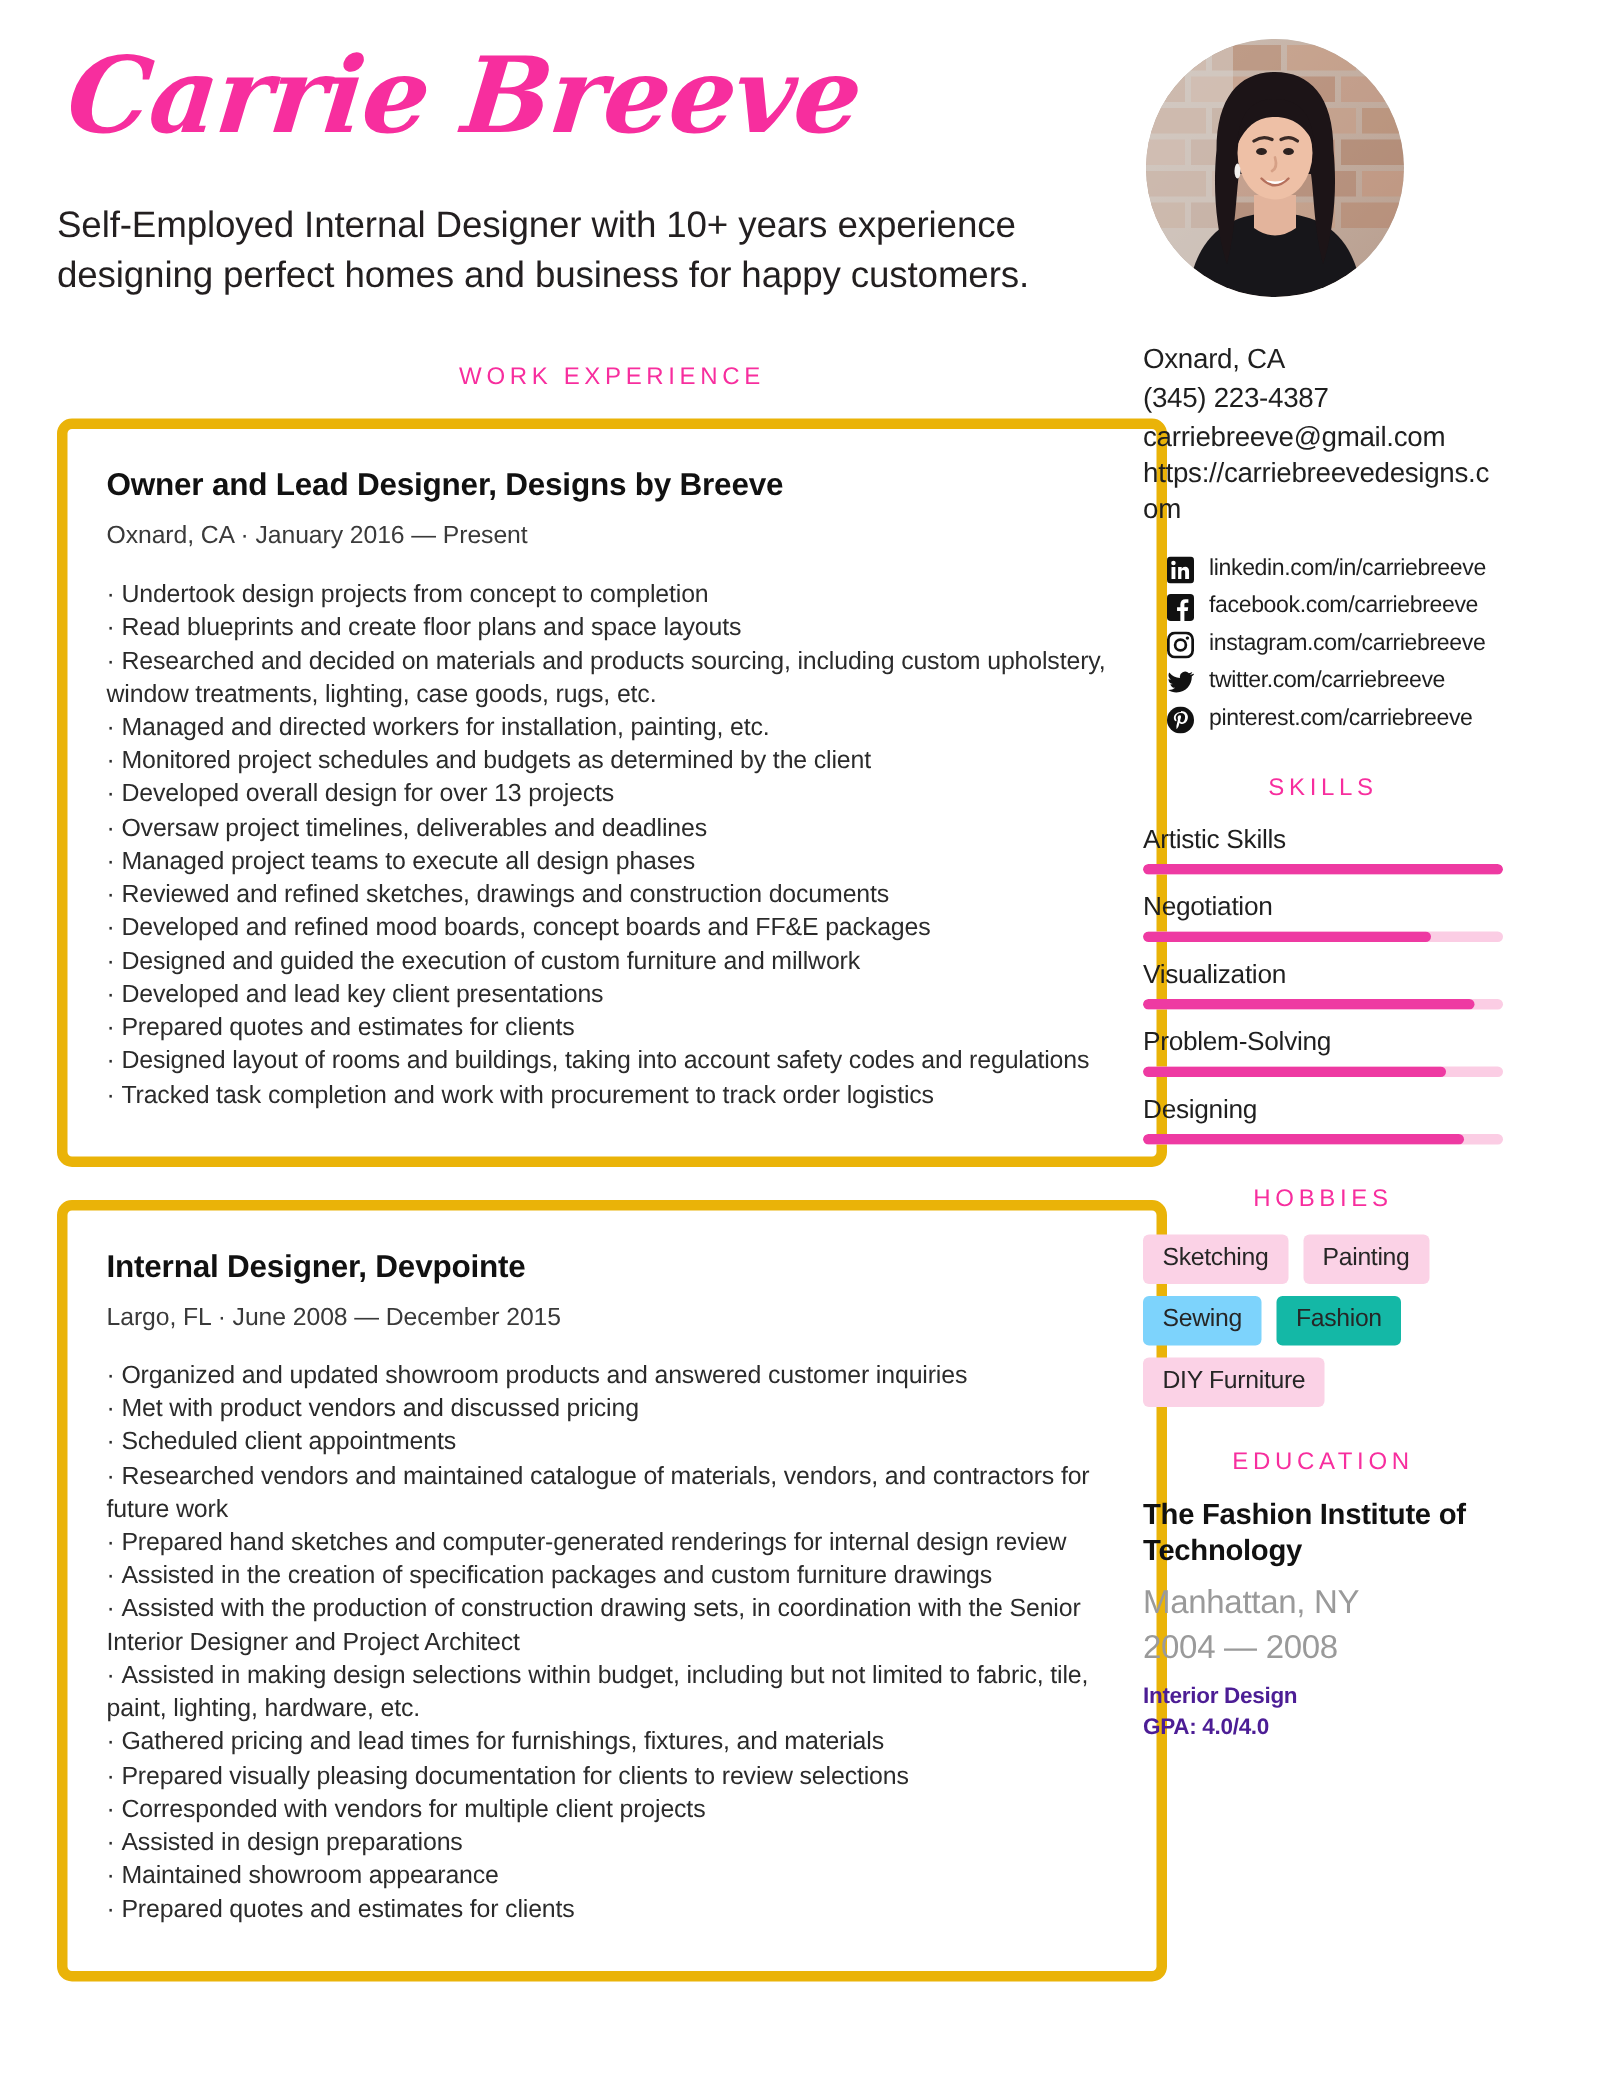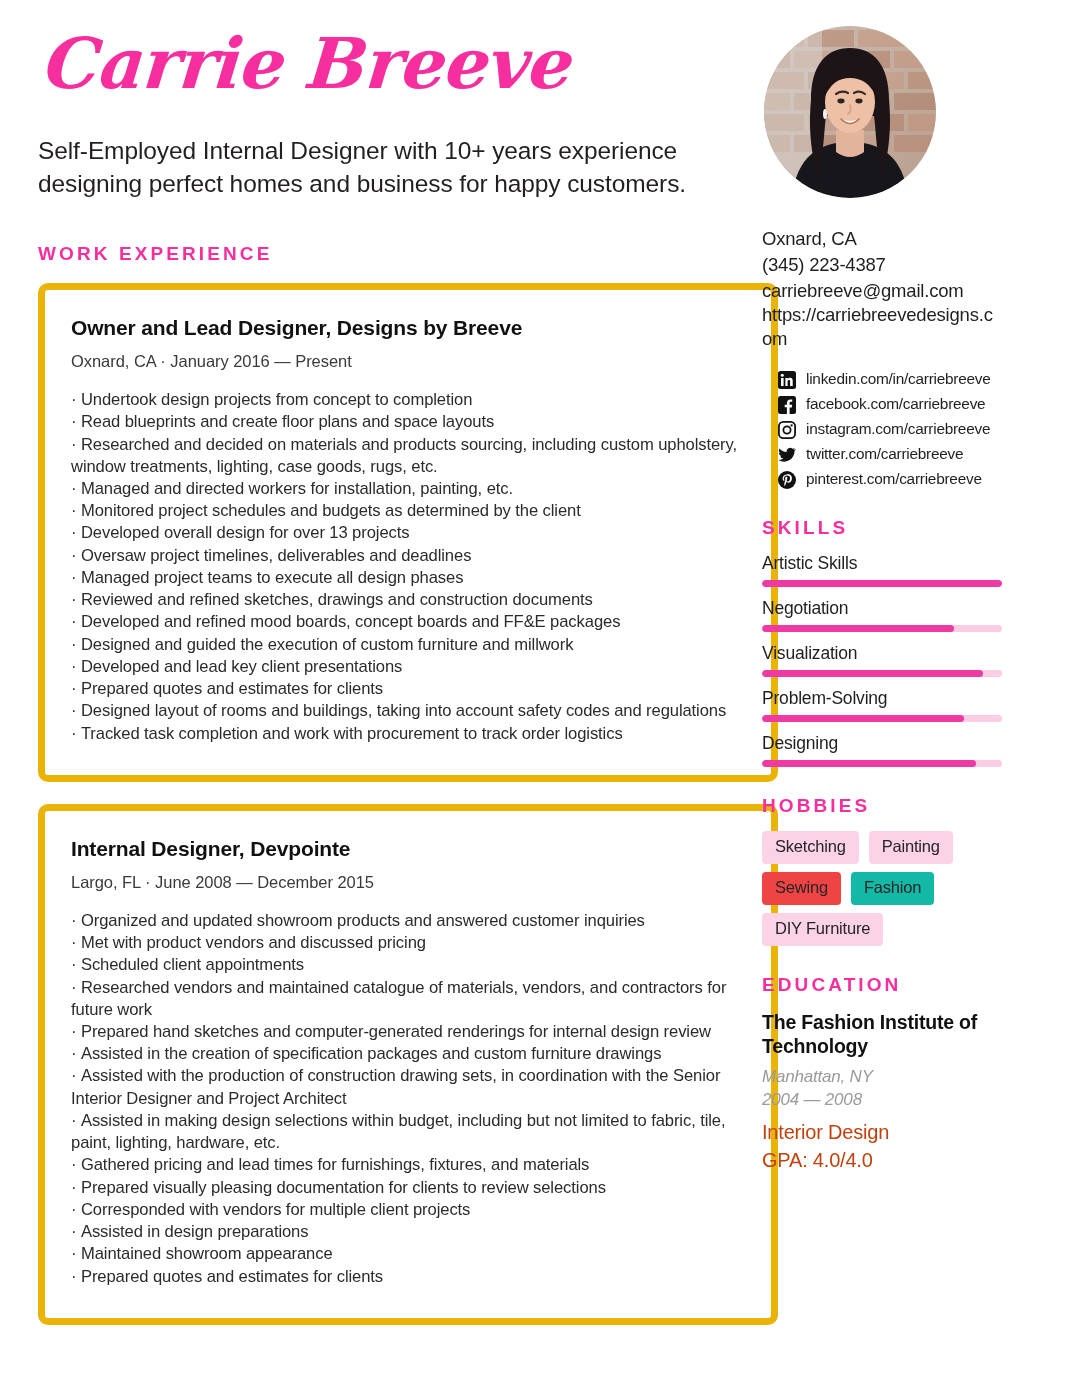--- a/index.html
+++ b/index.html
@@ -51,24 +51,25 @@
     margin-top: 36px;
     font-size: 24.5px;
     line-height: 1.34;
     color: #231f20;
     letter-spacing: -0.1px;
     max-width: 730px;
   }
 
   .section-heading {
     color: #F72E9E;
-    font-weight: 700;
-    font-size: 19px;
+    font-weight: 400;
+    font-size: 16px;
     letter-spacing: 3.1px;
     text-transform: uppercase;
+    text-align: center;
   }
 
   .main-col .section-heading { margin-top: 42px; margin-bottom: 18px; }
 
   .job-card {
     border: 7px solid #eab308;
     border-radius: 10px;
     padding: 26px 26px 30px 26px;
     margin-bottom: 22px;
     background: #fff;
@@ -199,31 +200,31 @@
 
   .edu-school {
     font-size: 19.5px;
     font-weight: 700;
     line-height: 1.26;
     color: #111;
     letter-spacing: -0.2px;
     margin-bottom: 6px;
   }
   .edu-sub {
-    font-size: 17px;
+    font-size: 22px;
     color: #9a9a9a;
     line-height: 1.38;
     letter-spacing: -0.2px;
-    font-style: italic;
   }
   .edu-line {
-    font-size: 20px;
-    color: #c2410c;
+    font-size: 15px;
+    color: #4c1d95;
     line-height: 1.4;
     letter-spacing: -0.2px;
+    font-weight: bold;
   }
   .edu-line.first { margin-top: 6px; }
 </style>
 </head>
 <body>
 
 <div class="page">
 
   <div class="main-col">
 
@@ -435,21 +436,21 @@
           <div class="skill-track" style="background: rgb(251, 205, 228);">
             <div class="skill-fill" style="width: 89%; background: rgb(238, 58, 162);"></div>
           </div>
         </div>
       </div>
 
     <div class="section-heading">HOBBIES</div>
     <div class="tags" id="hobbies-list">
         <div class="tag" style="background: rgb(251, 210, 230);">Sketching</div>
         <div class="tag" style="background: rgb(251, 210, 230);">Painting</div>
-        <div class="tag" style="background: #ef4444;">Sewing</div>
+        <div class="tag" style="background: #7dd3fc;">Sewing</div>
         <div class="tag" style="background: #14b8a6;">Fashion</div>
         <div class="tag" style="background: rgb(251, 210, 230);">DIY Furniture</div>
       </div>
 
     <div class="section-heading">EDUCATION</div>
     <div>
       <div class="edu-school">The Fashion Institute of Technology</div>
       <div class="edu-sub">Manhattan, NY</div>
       <div class="edu-sub">2004 — 2008</div>
       <div class="edu-line first">Interior Design</div>

